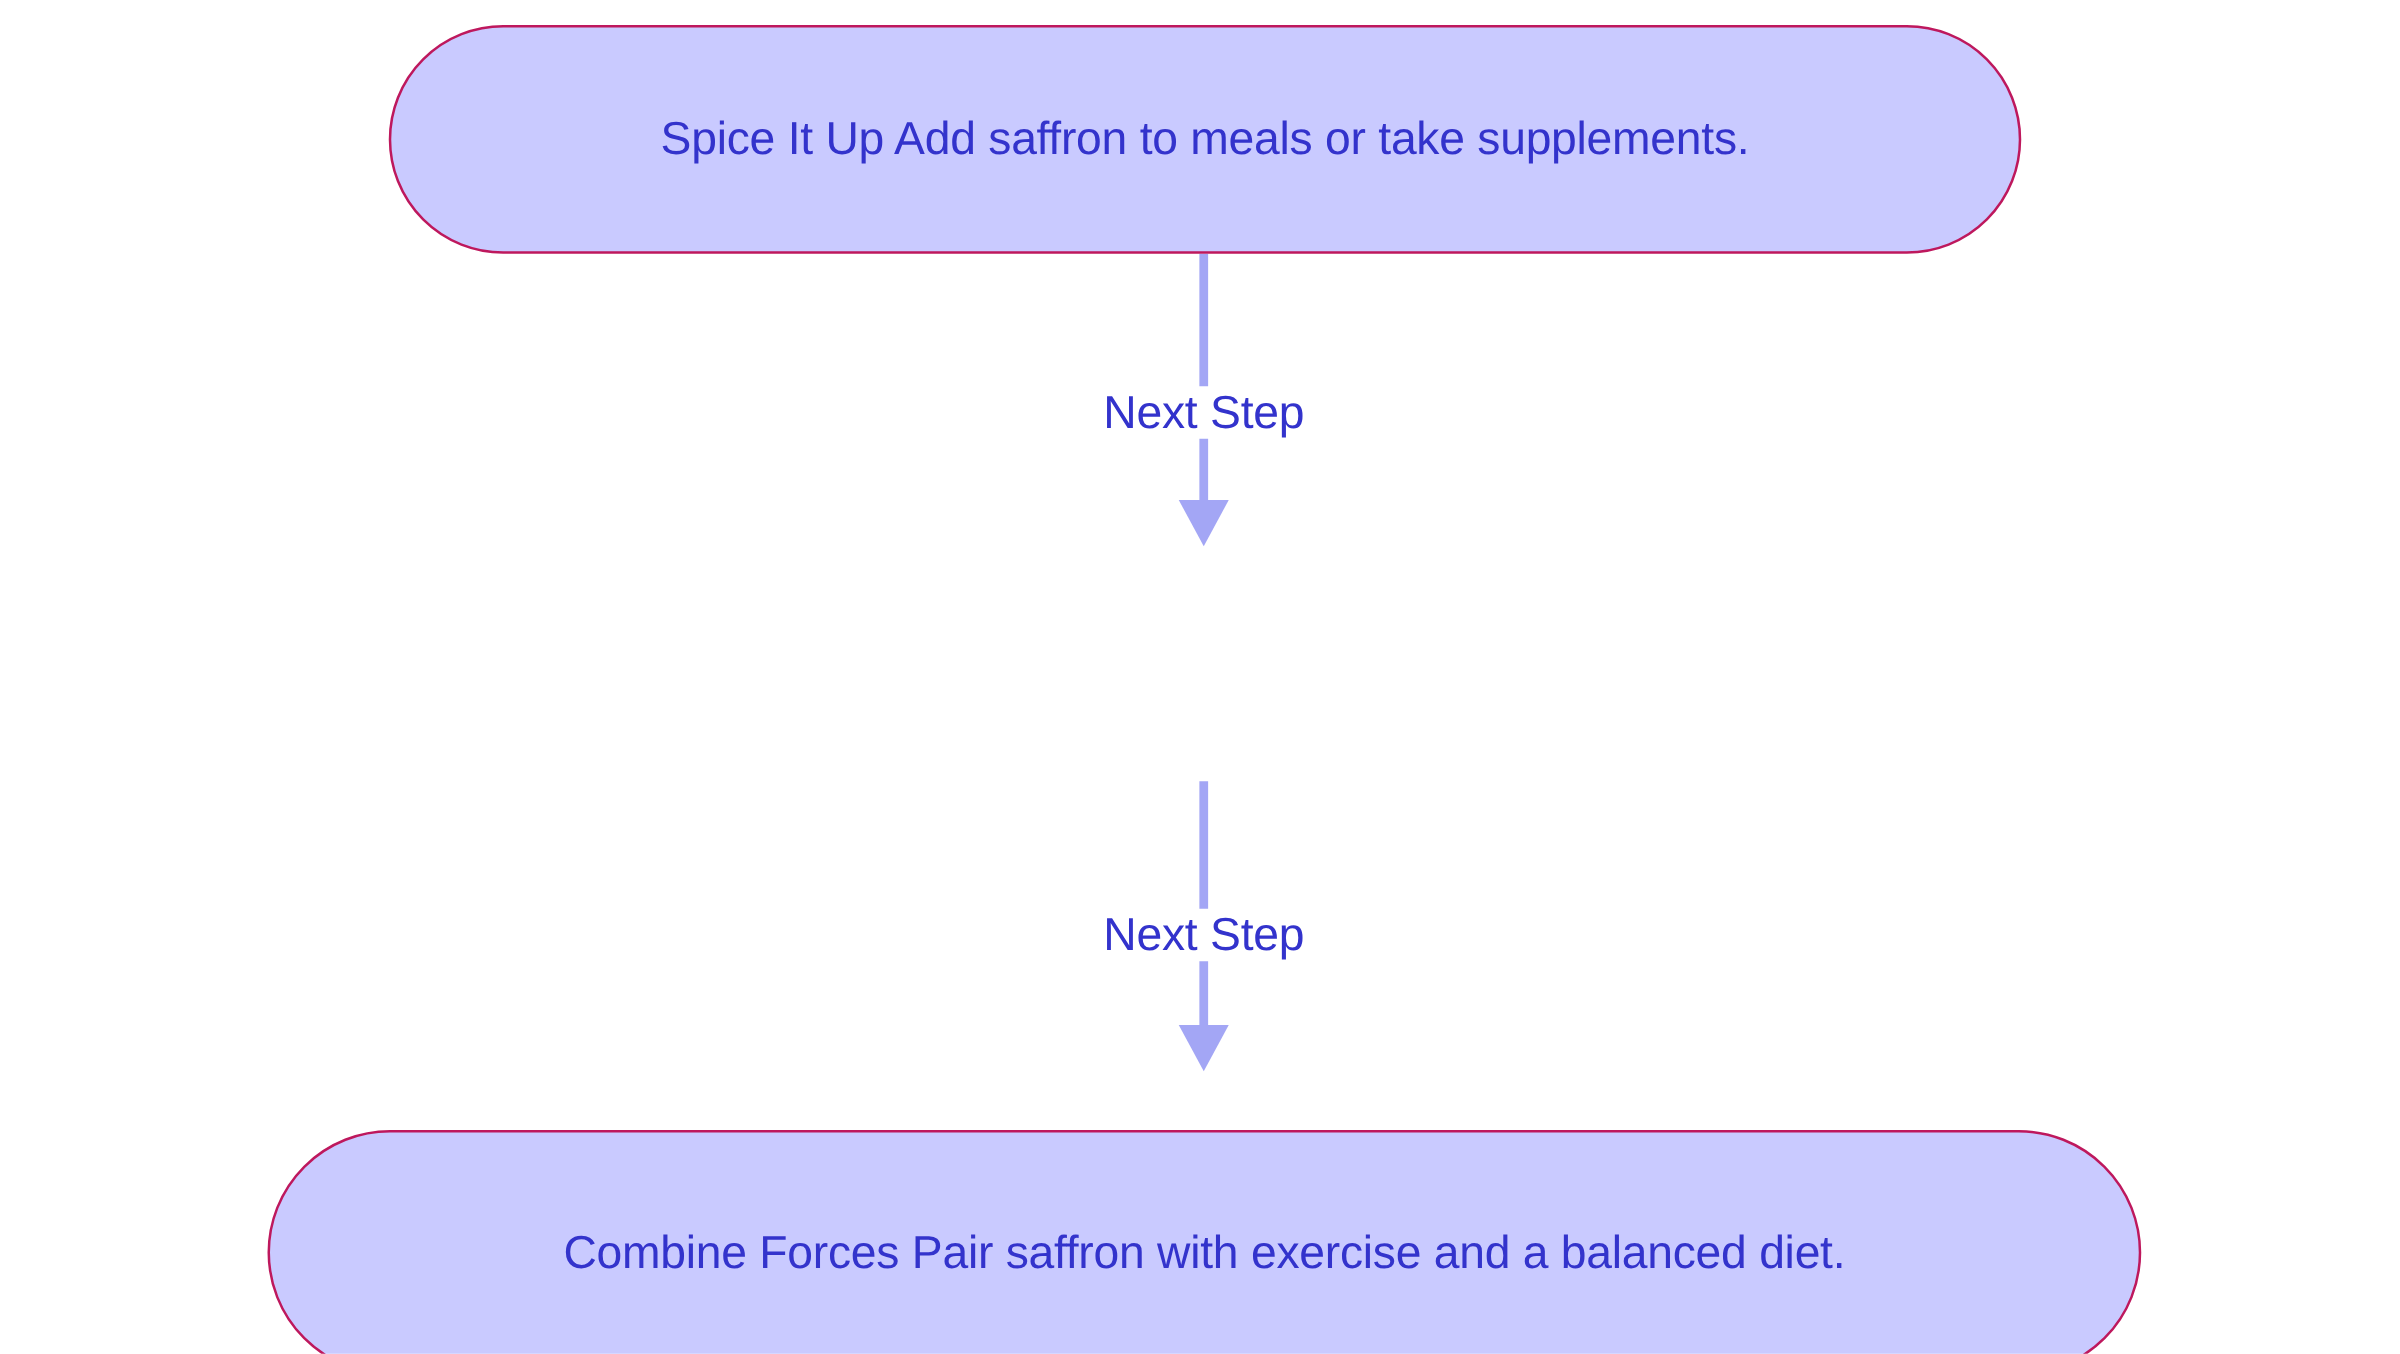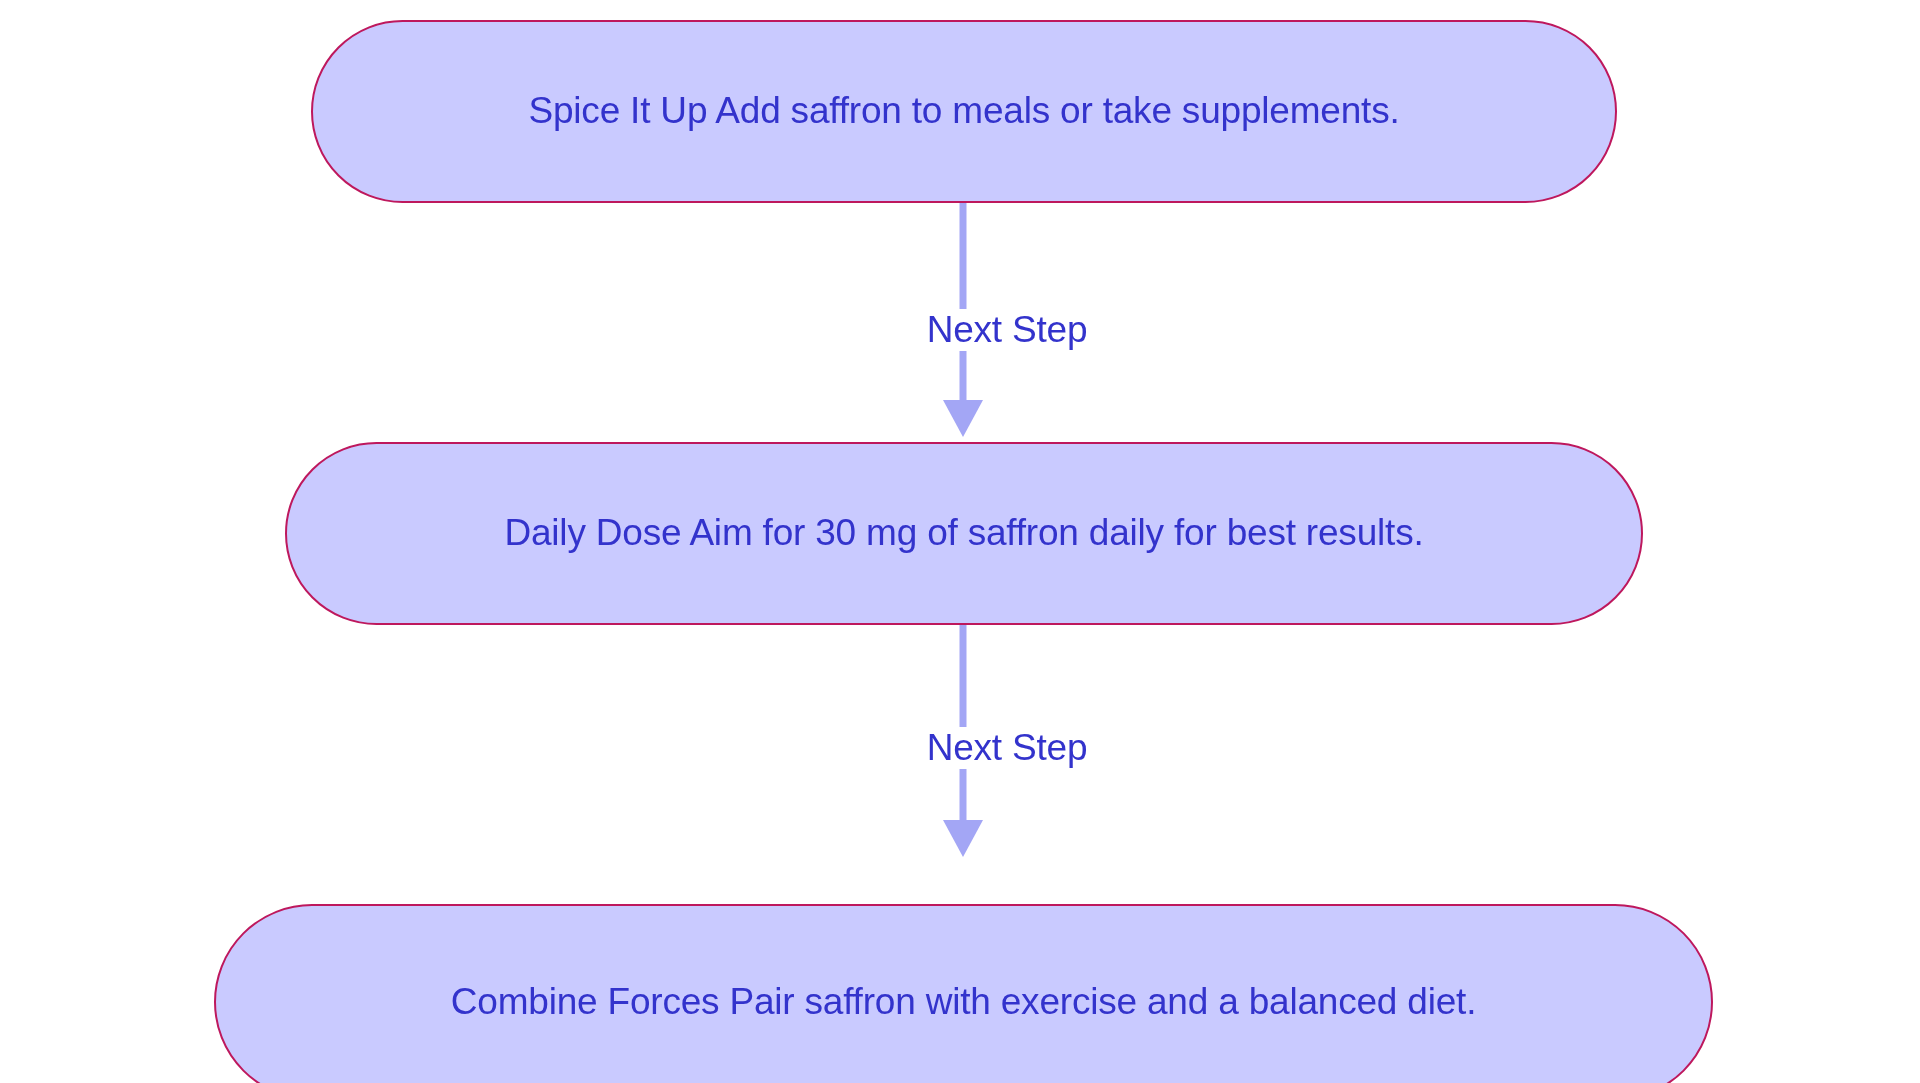--- a/index.html
+++ b/index.html
@@ -84,21 +84,20 @@
     position: absolute;
     transform: translate(-50%, -50%);
     color: #3333cc;
     font-family: "Liberation Sans", sans-serif;
     font-size: 37px;
     font-weight: 400;
     letter-spacing: -0.2px;
     white-space: nowrap;
     background: #ffffff;
     padding: 0 6px;
-    margin-left: 44px;
   }
   #edge-label-0 { left: 963px; top: 330px; }
   #edge-label-1 { left: 963px; top: 748px; }
 </style>
 </head>
 <body>
 
 <div id="flow-canvas">
 
   <svg class="edge" viewBox="0 0 1920 1083" xmlns="http://www.w3.org/2000/svg">
@@ -113,23 +112,20 @@
       <polygon class="edge-arrowhead" points="943,820 983,820 963,857"></polygon>
     </g>
   </svg>
 
   <div class="node" id="node-0">
     <span>Spice It Up Add saffron to meals or take supplements.</span>
   </div>
 
   <div class="edge-label" id="edge-label-0">Next Step</div>
 
-  <div class="node" id="node-1">
-    <span>Daily Dose Aim for 30 mg of saffron daily for best results.</span>
-  </div>
 
   <div class="edge-label" id="edge-label-1">Next Step</div>
 
   <div class="node" id="node-2">
     <span>Combine Forces Pair saffron with exercise and a balanced diet.</span>
   </div>
 
 </div>
 
 </body></html>

